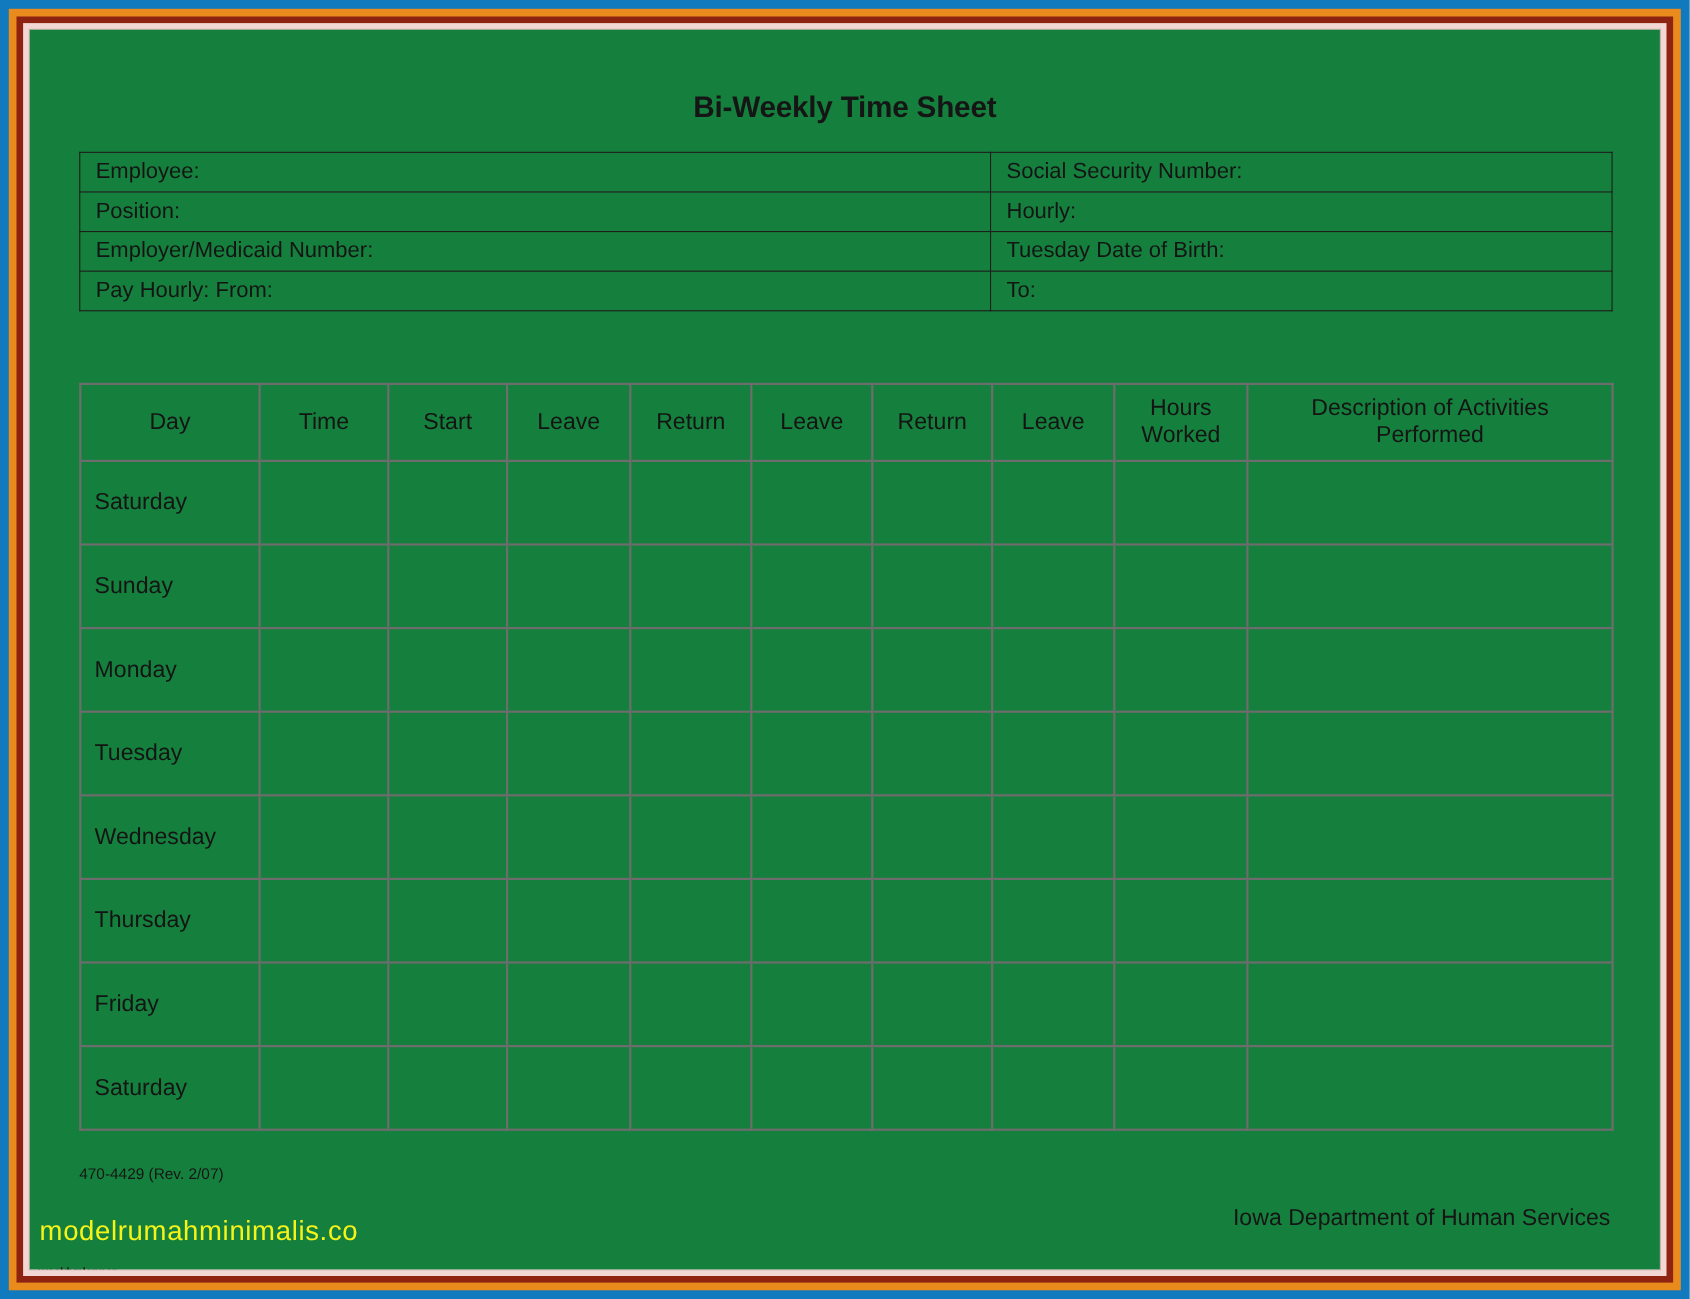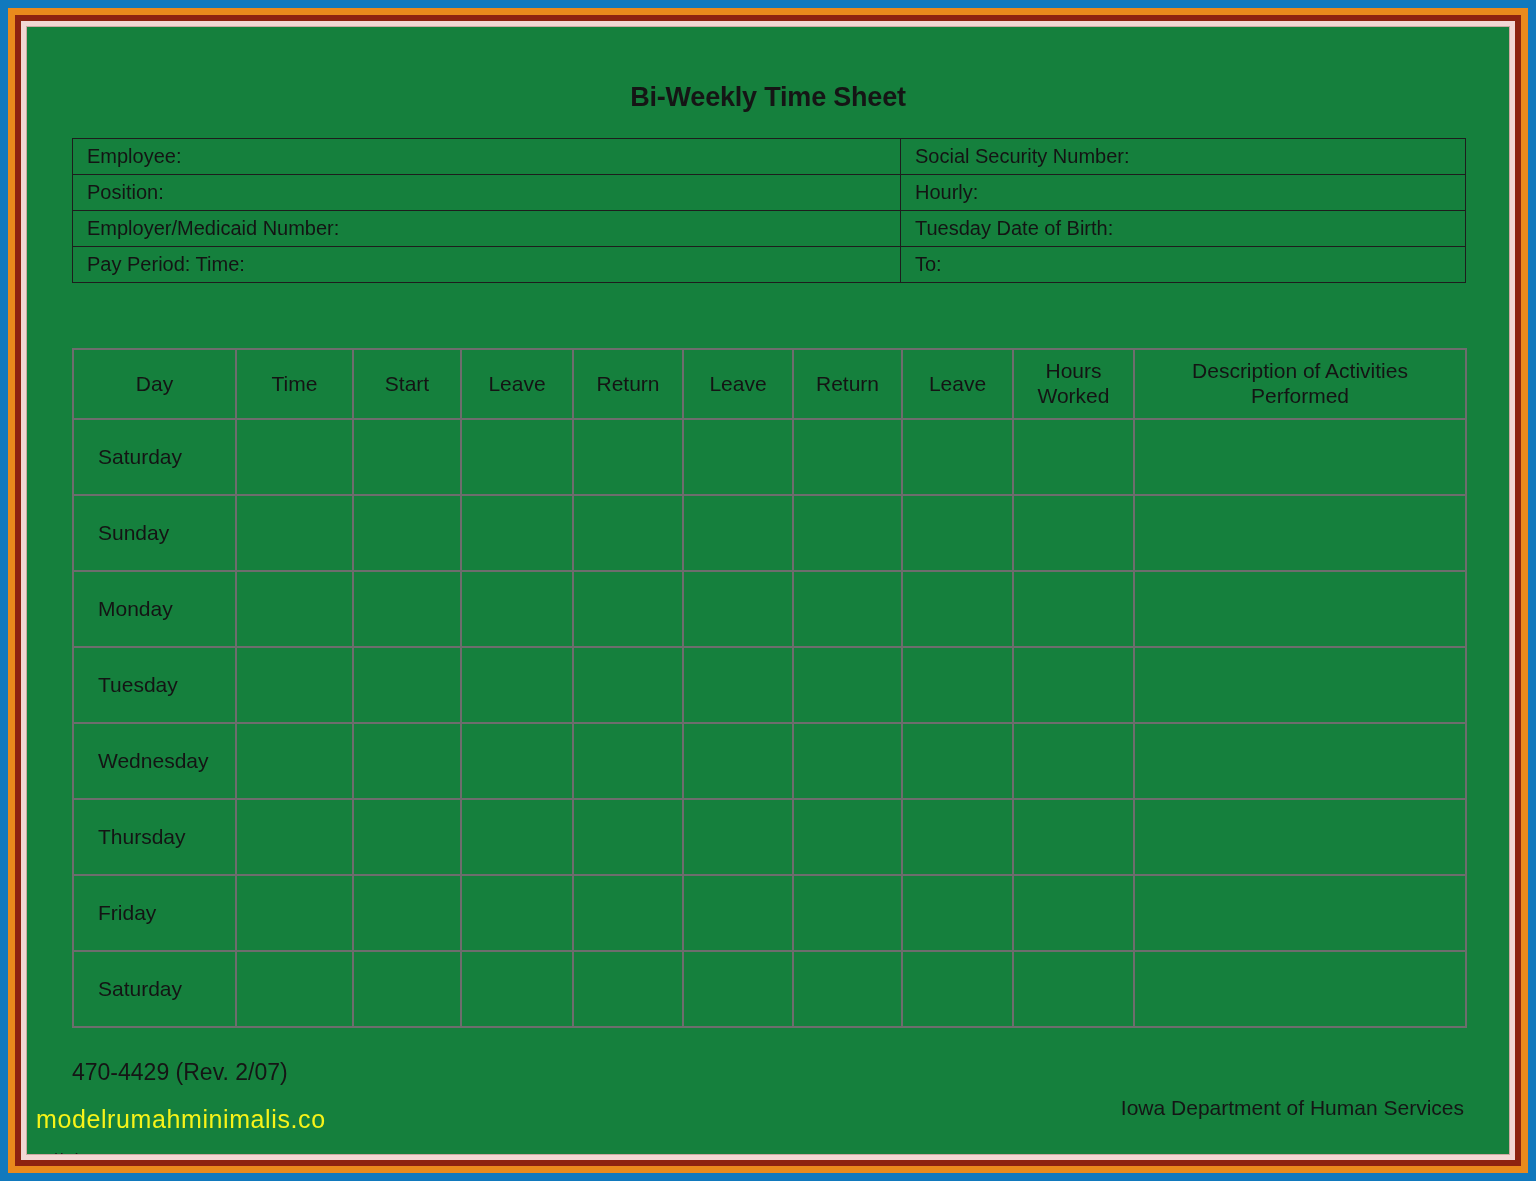--- a/index.html
+++ b/index.html
@@ -113,42 +113,42 @@
     height: 68px;
     font-size: 21px;
     text-align: center;
     line-height: 1.18;
     padding: 0 4px;
   }
   .grid-table td.day-cell {
     height: 72px;
     font-size: 21px;
     text-align: left;
-    padding-left: 24px;
+    padding-left: 12px;
   }
   .grid-table td.blank-cell {
     height: 72px;
   }
 
   .col-day    { width: 163px; }
   .col-date   { width: 117px; }
   .col-start  { width: 108px; }
   .col-leave1 { width: 112px; }
   .col-ret1   { width: 110px; }
   .col-leave2 { width: 110px; }
   .col-ret2   { width: 109px; }
   .col-leave3 { width: 111px; }
   .col-hours  { width: 121px; }
   .col-desc   { width: 332px; }
 
   
   .footer-left {
     position: absolute;
     left: 45px; top: 1032px;
-    font-size: 23px;
+    font-size: 14px;
     color: #151515;
     white-space: nowrap;
   }
   .footer-right {
     position: absolute;
     right: 45px; top: 1032px;
     font-size: 21px;
     color: #151515;
     white-space: nowrap;
     margin-top: 37px;
@@ -203,21 +203,21 @@
       </tr>
       <tr>
         <td>Position:</td>
         <td>Hourly:</td>
       </tr>
       <tr>
         <td>Employer/Medicaid Number:</td>
         <td>Tuesday Date of Birth:</td>
       </tr>
       <tr>
-        <td>Pay Period:  Time:</td>
+        <td>Pay Hourly:  From:</td>
         <td>To:</td>
       </tr>
     </tbody>
   </table>
 
   <table class="grid-table">
     <colgroup>
       <col class="col-day">
         <col class="col-date">
         <col class="col-start">

